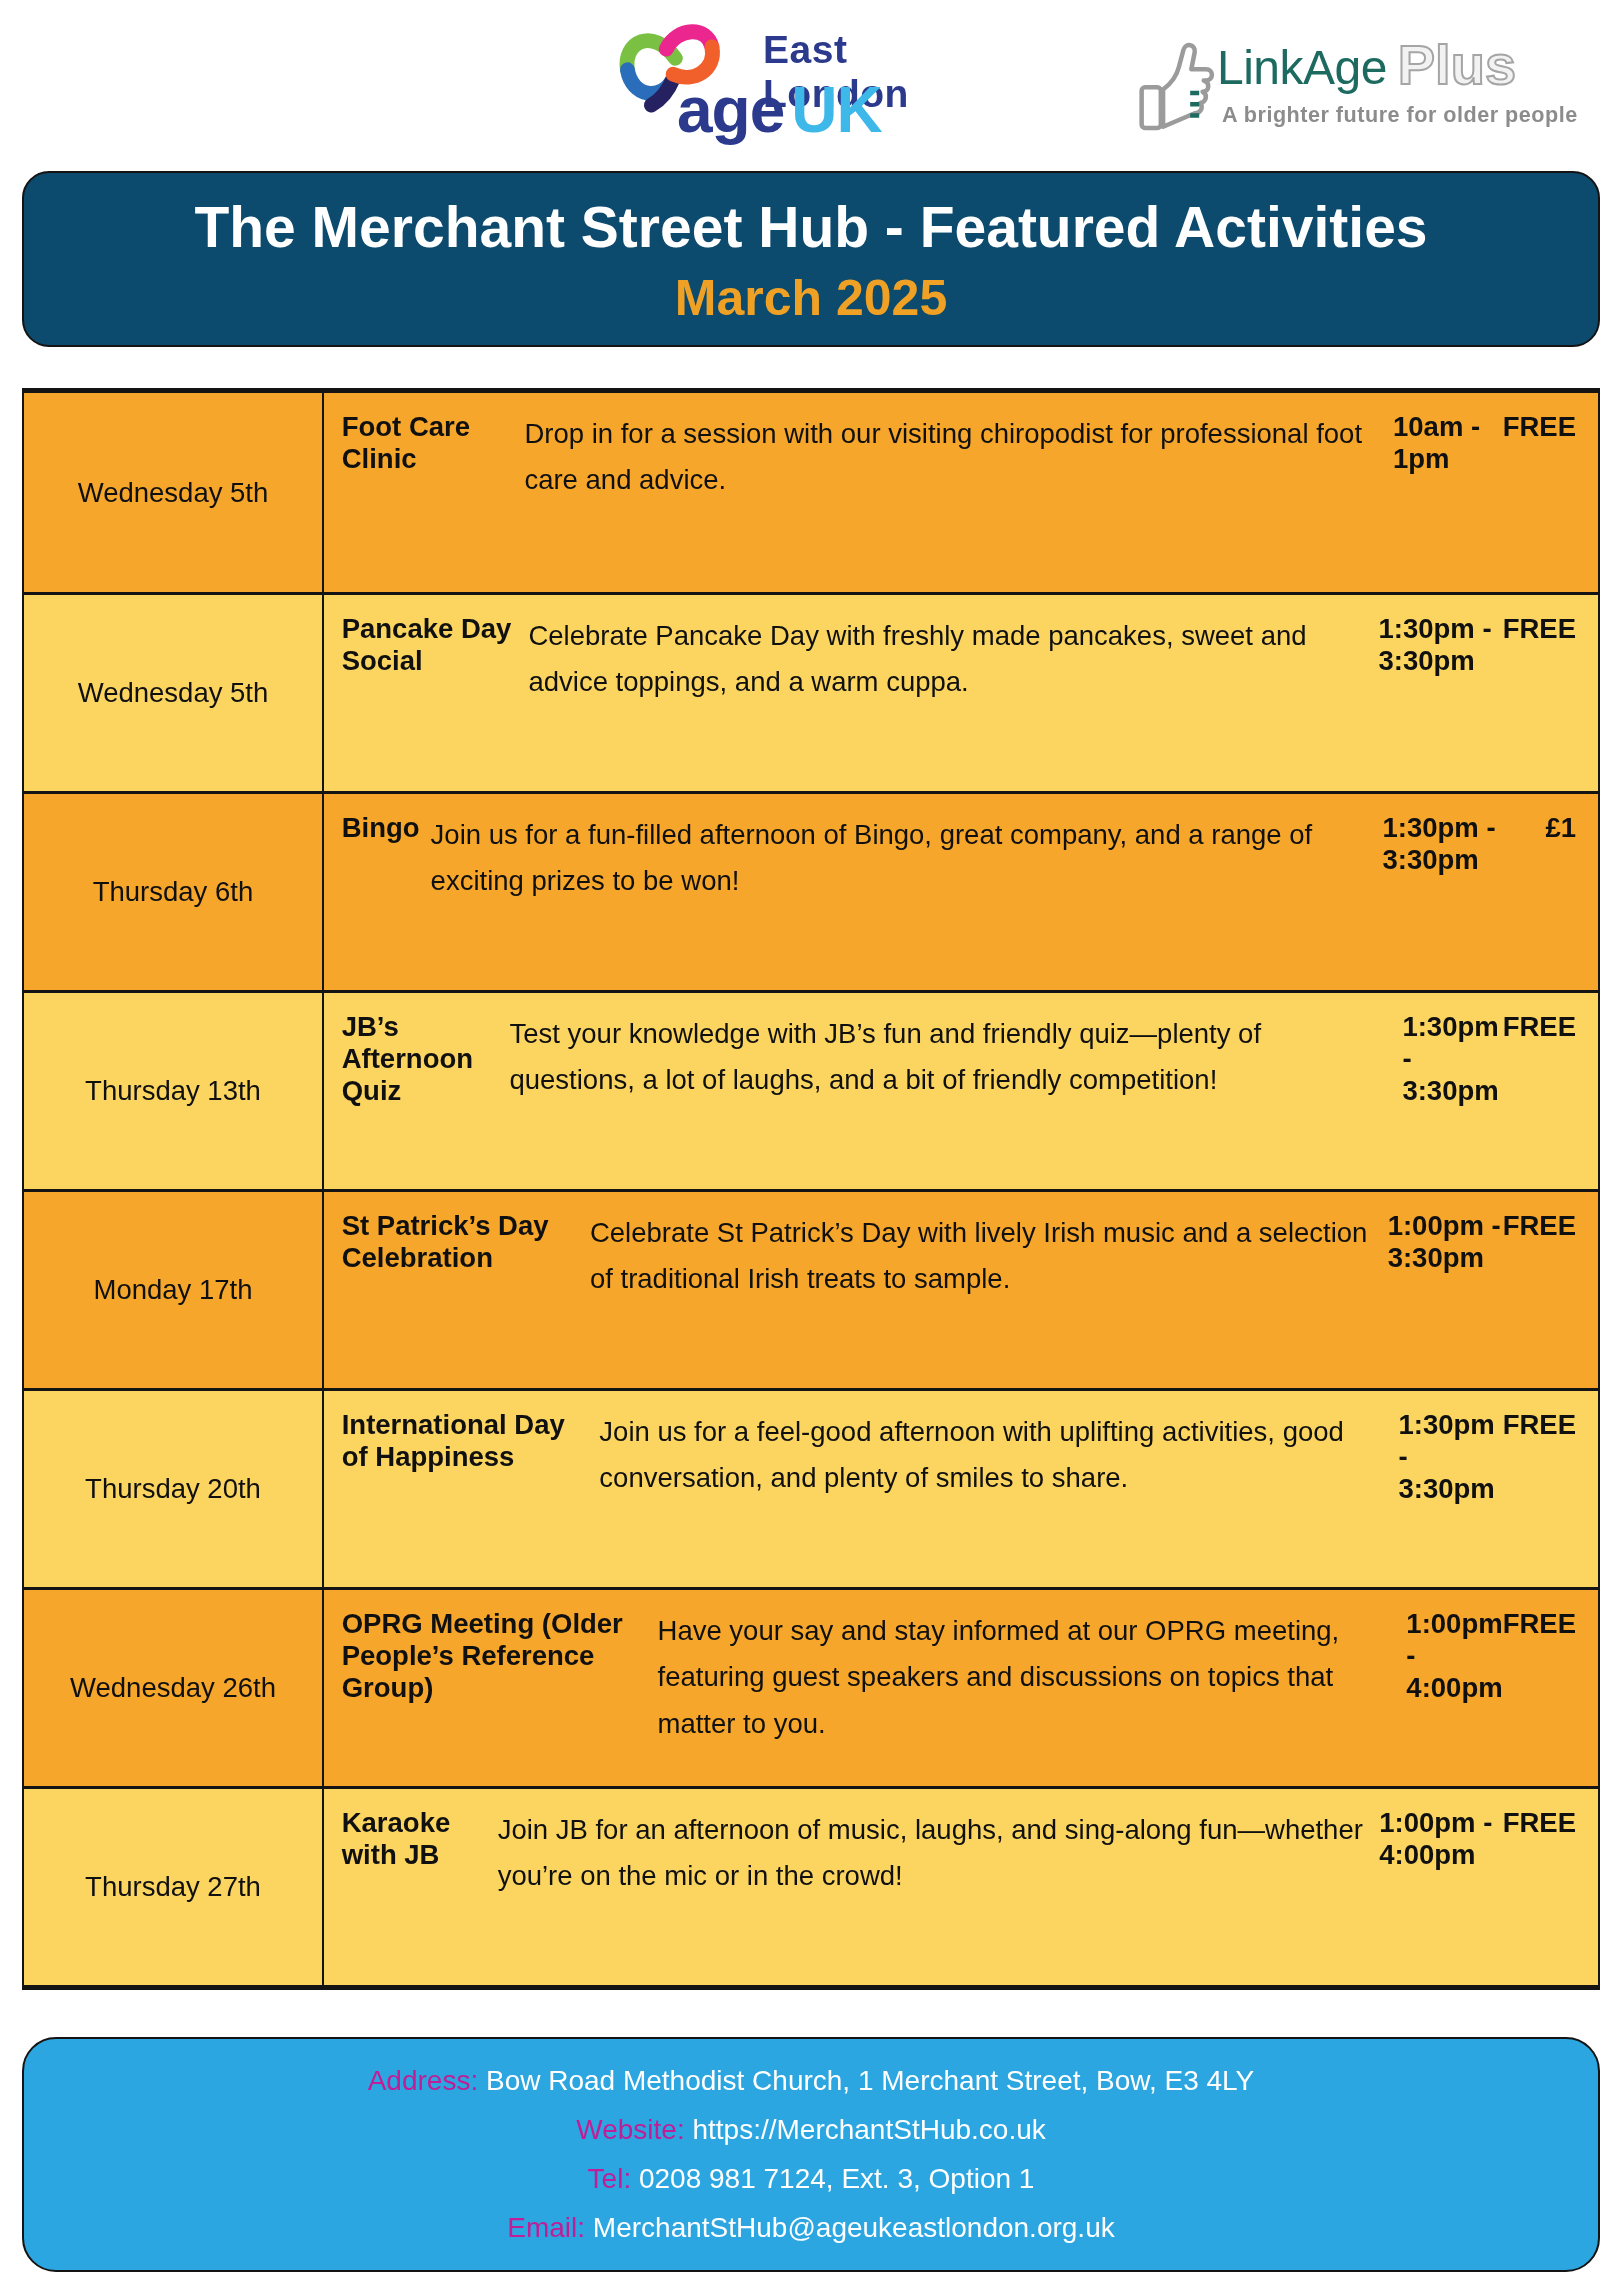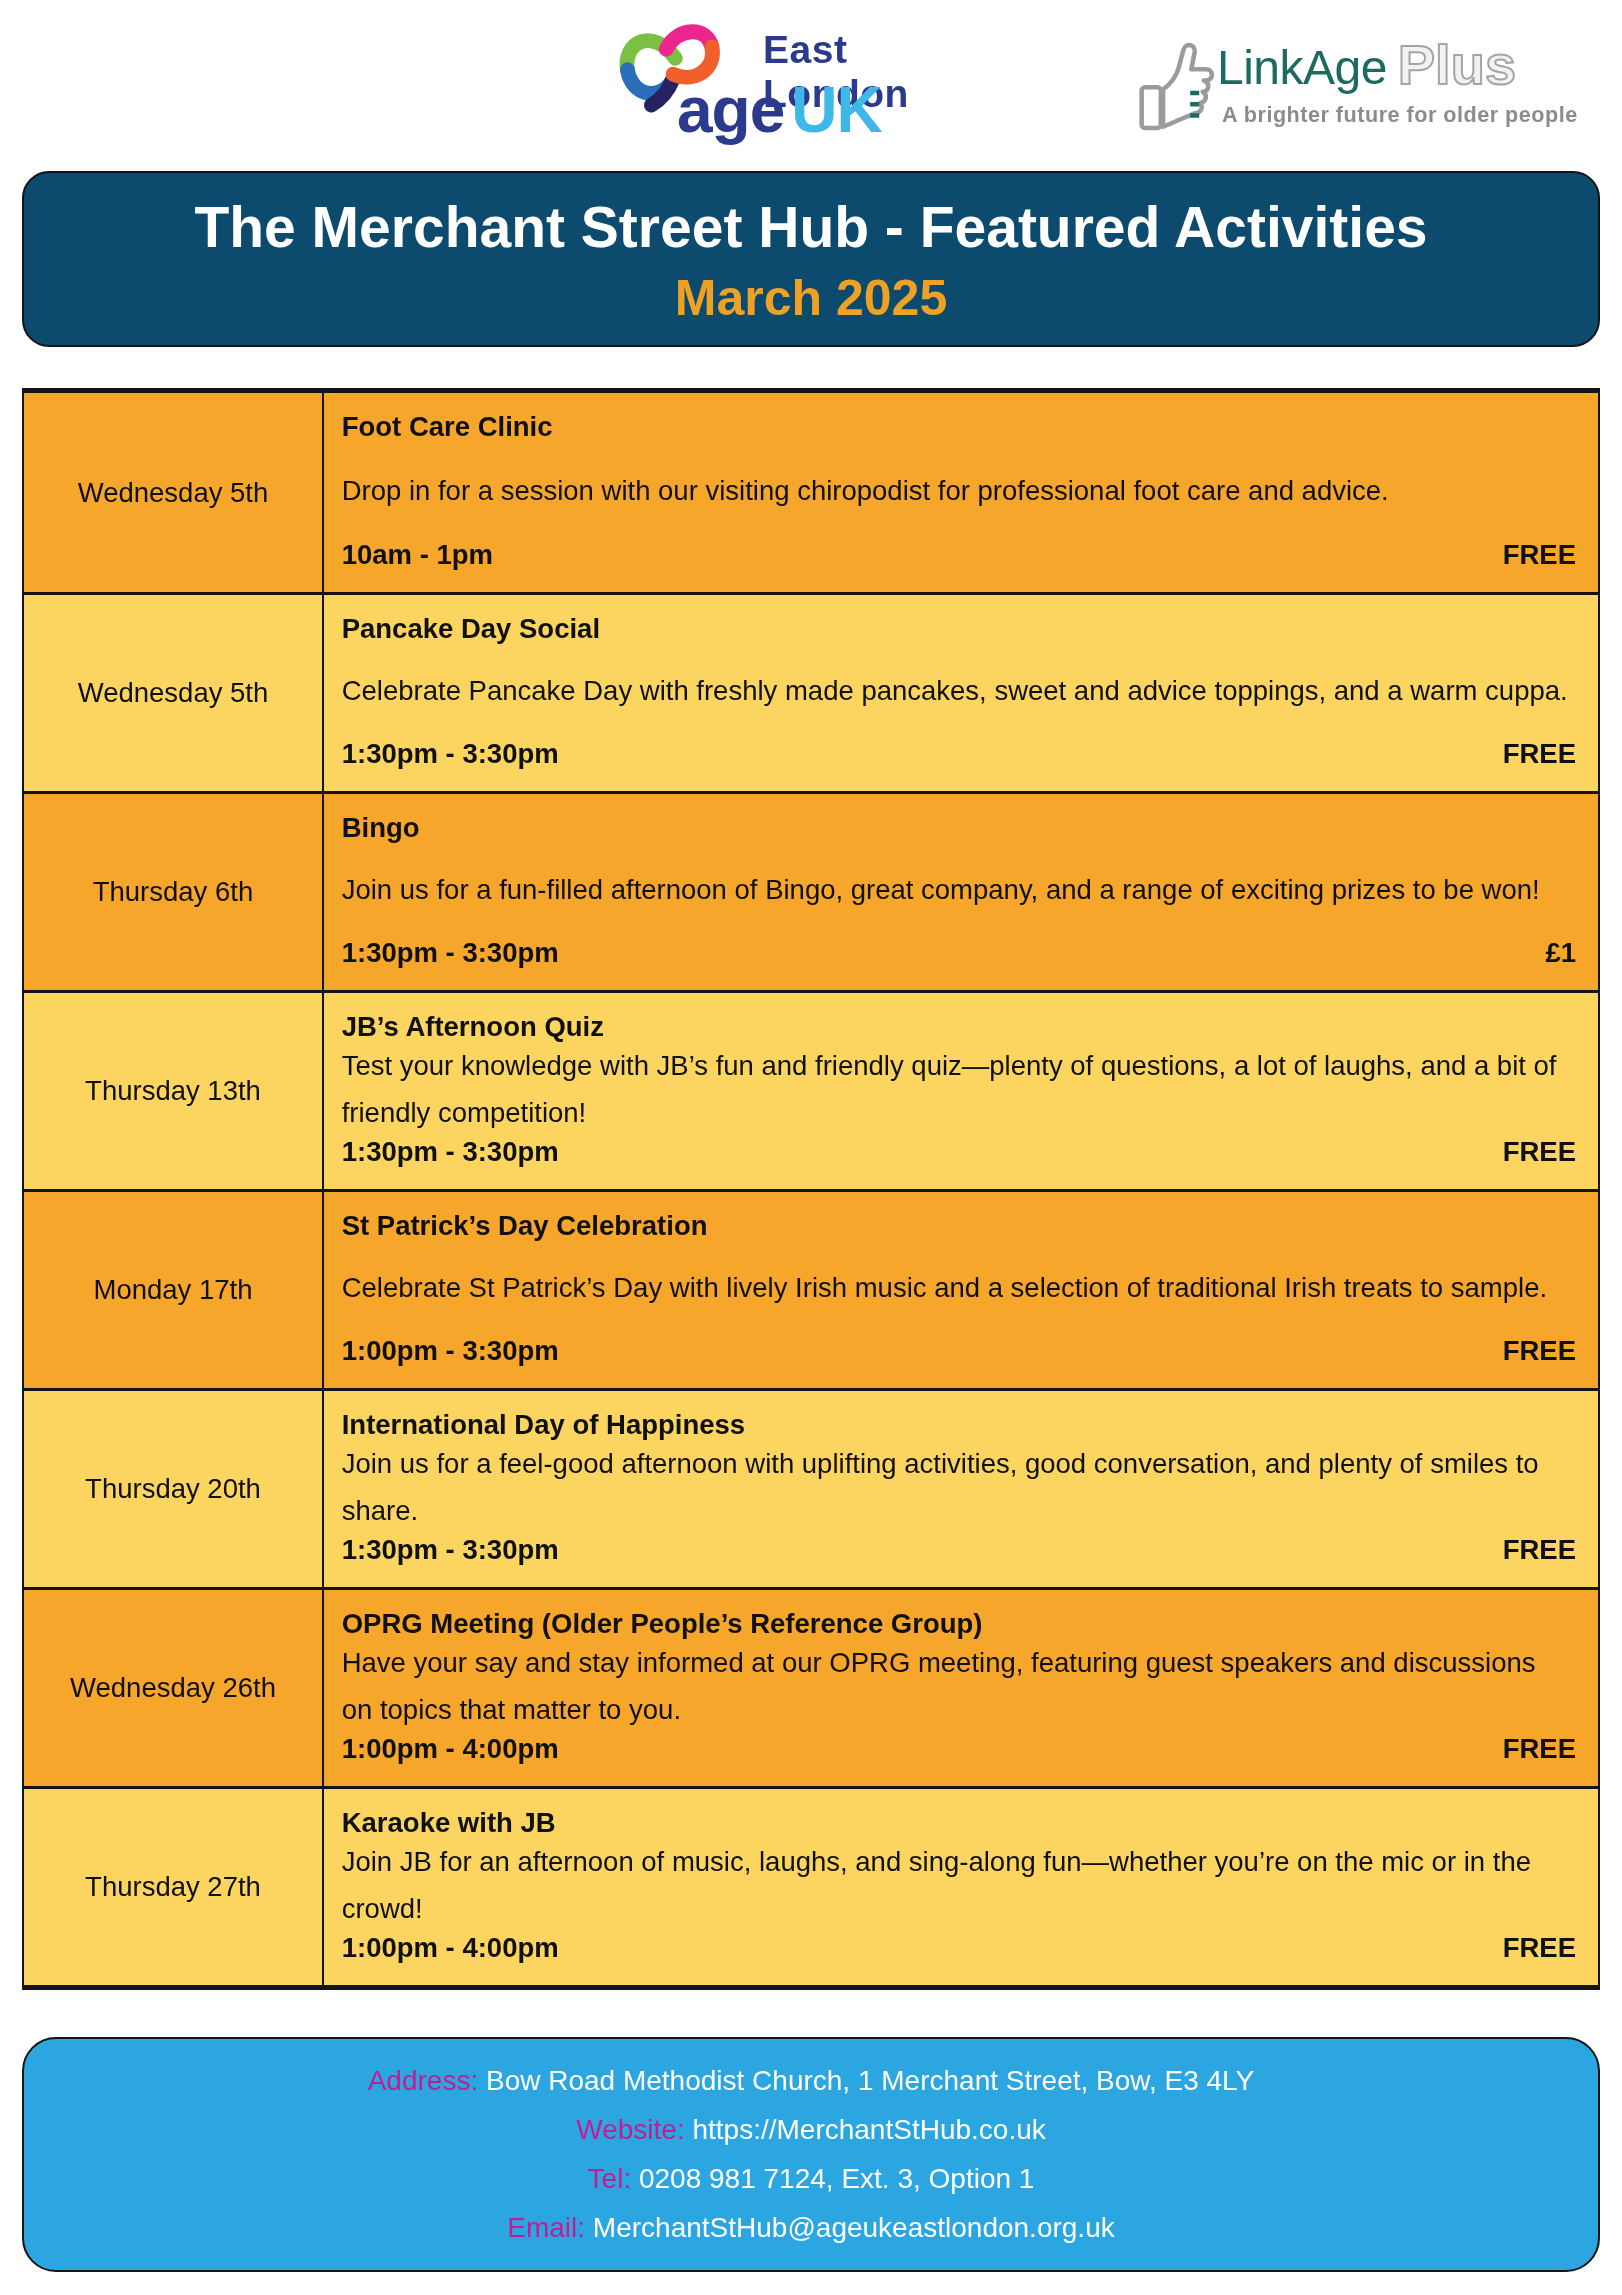--- a/index.html
+++ b/index.html
@@ -43,22 +43,22 @@
   .row { display:flex; min-height:199px; border-top:3.4px solid #141414; }
   .row:first-child { border-top:none; }
   .row.orange { background:#F5A62B; }
   .row.yellow { background:#FBD560; }
   .datecell {
     flex:0 0 300px; border-right:2px solid #141414;
     display:flex; align-items:center; justify-content:center;
     font-size:27.5px; color:#101010; text-align:center; padding:0 9.8px;
   }
   .contentcell {
-    flex:1; display:flex; flex-direction:column; justify-content:space-between;
-    padding:17.7px 22px 20.6px 17.7px; font-size:27.5px; color:#101010;
+    flex:1; display:flex; flex-direction:row; justify-content:space-between;
+    padding:17.7px 22px 20.6px 17.7px; font-size:27.5px; color:#101010;gap:11px;
   }
   .acttitle { font-weight:bold; }
   .actdesc  { line-height:1.7; padding-right:4.9px; }
   .timerow  { display:flex; justify-content:space-between; font-weight:bold; }
 
   
   .footer {
     position:absolute; left:22px; top:2037px; width:1578px; height:235px;
     background:#2CA6E0; border:2px solid #141414; border-radius:34px;
     display:flex; flex-direction:column; justify-content:center; gap:17px;

